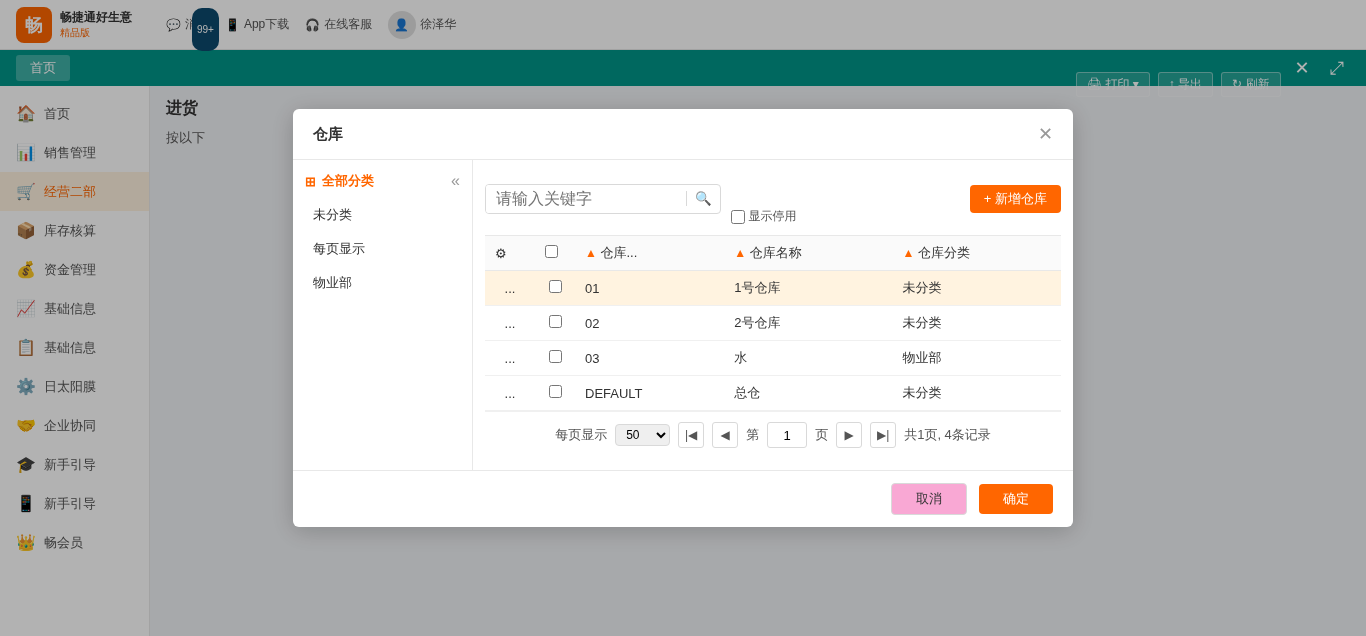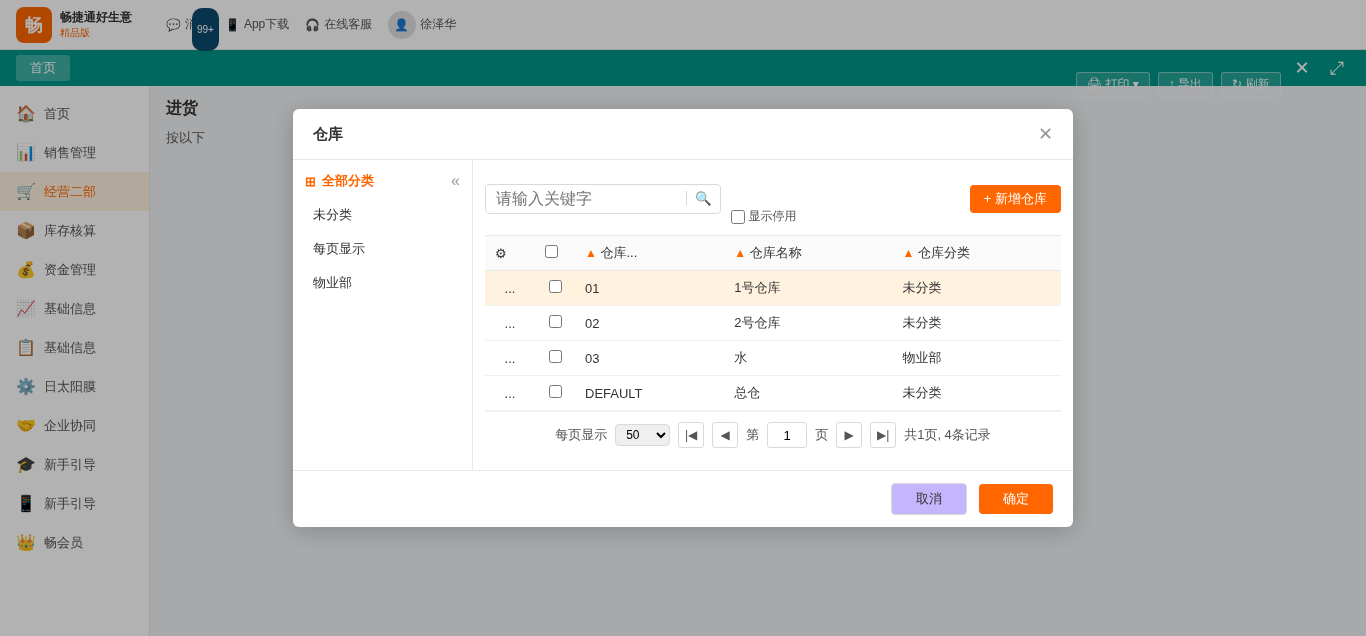--- a/index.html
+++ b/index.html
@@ -199,21 +199,21 @@
       width: 40px; height: 26px; border: 1px solid #d9d9d9; border-radius: 3px;
       text-align: center; font-size: 13px;
     }
 
     
     .modal-footer {
       display: flex; align-items: center; justify-content: flex-end;
       gap: 12px; padding: 12px 20px; border-top: 1px solid #e8e8e8;
     }
     .cancel-btn {
-      border: 1px solid #d9d9d9; background: #c4b5fd; border-radius: 4px;
+      border: 1px solid #d9d9d9; background: #f9a8d4; border-radius: 4px;
       padding: 6px 24px; font-size: 13px; cursor: pointer; color: #333;
     }
     .confirm-btn {
       background: #f60; color: #fff; border: none; border-radius: 4px;
       padding: 6px 24px; font-size: 13px; cursor: pointer;
     }
   </style>
 </head>
 <body>
 

